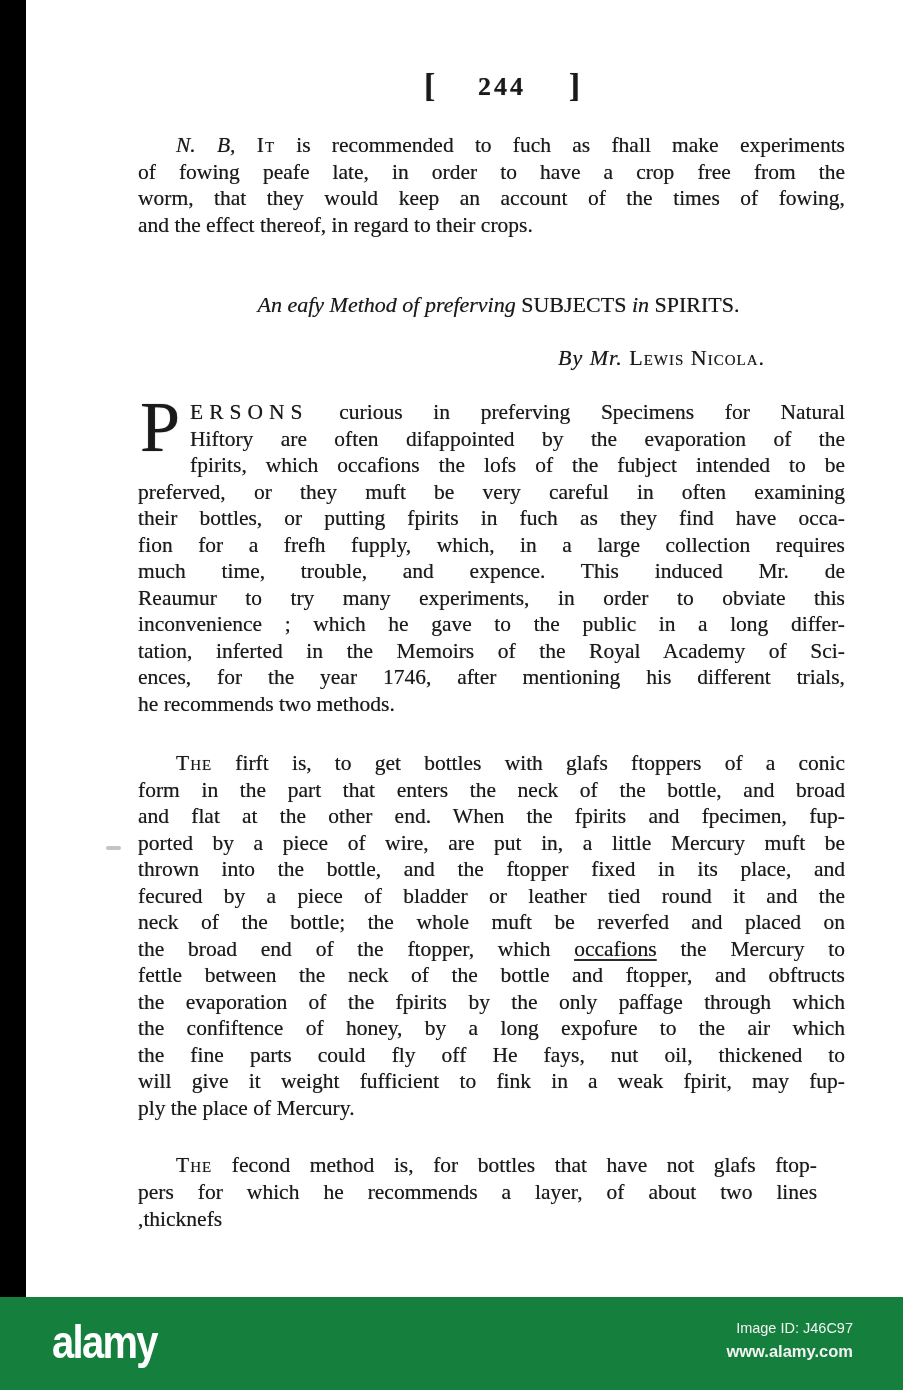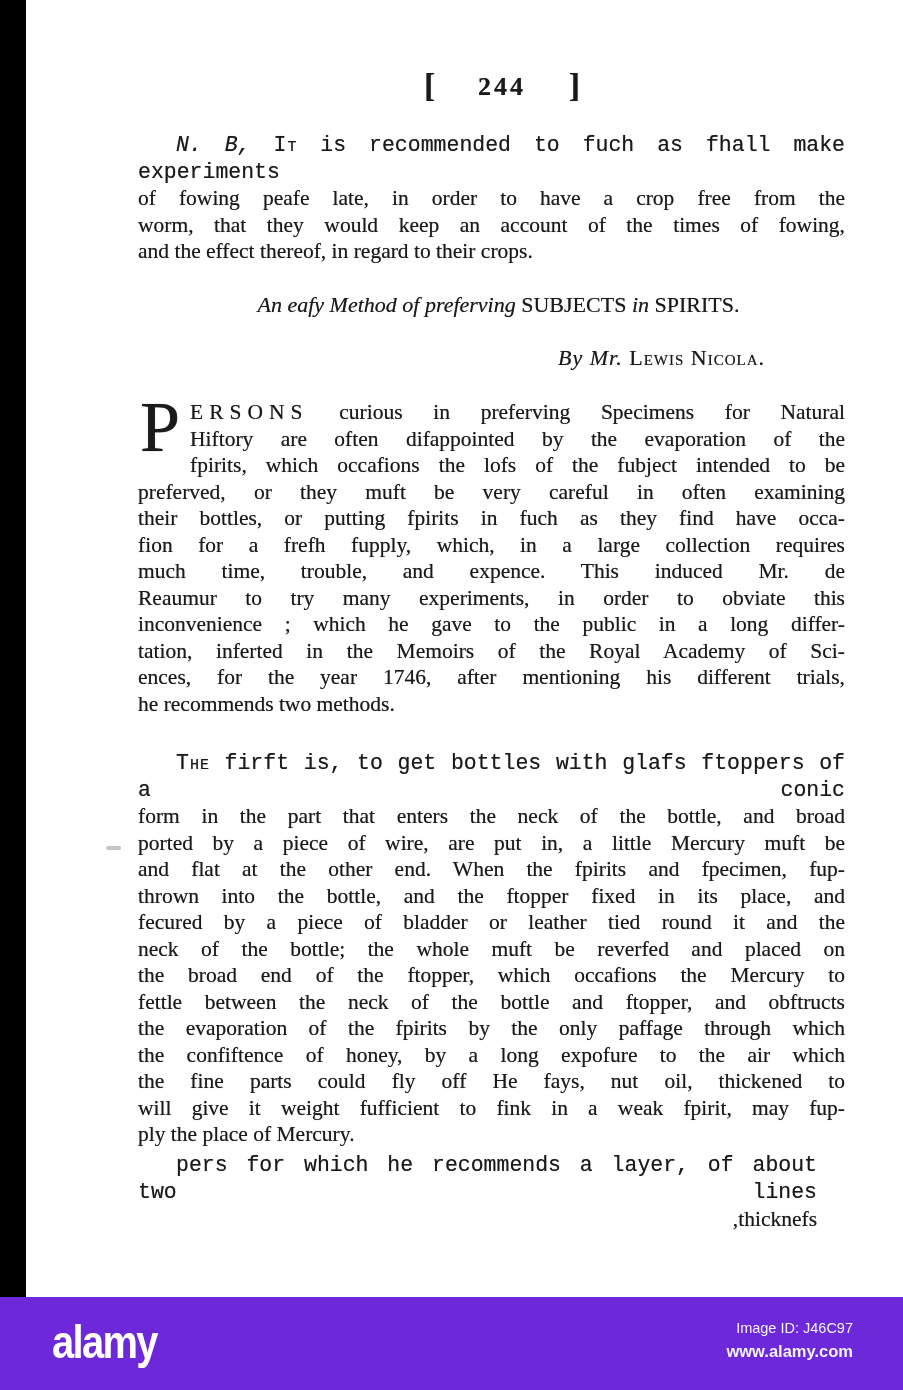--- a/index.html
+++ b/index.html
@@ -7,21 +7,21 @@
     width:903px;height:1390px;position:relative;overflow:hidden;
     background:#ffffff;
     font-family:"Liberation Serif", serif;
     color:#1a1a1a;
   }
   
   .left-bar{
     position:absolute;left:0;top:0;width:26px;height:1390px;background:#000;
   }
   .footer-bar{
-    position:absolute;left:0;top:1297px;width:903px;height:93px;background:#6d28d9;
+    position:absolute;left:0;top:1297px;width:903px;height:93px;background:#15803d;
   }
   .footer-logo{
     position:absolute;left:52px;top:17px;
     font-family:"Liberation Sans", sans-serif;
     font-weight:800;font-size:47px;line-height:56px;color:#fff;
     letter-spacing:-2px;transform:scaleX(0.85);transform-origin:left center;
   }
   .footer-meta{
     position:absolute;right:50px;top:20px;text-align:right;
     font-family:"Liberation Sans", sans-serif;color:#f2f2f2;
@@ -33,26 +33,26 @@
   .blk{position:absolute;left:138px;width:707px;}
   .tline{
     font-size:21.5px;line-height:26.5px;
     text-align:justify;text-align-last:justify;
     white-space:normal;
     text-shadow:0 0 0.7px rgba(20,20,20,0.6);
   }
   .tlast{text-align-last:left;}
   .para-second .tline{text-align-last:justify;}
   .para-second{width:679px;}
-  .indent-first .tline:first-child{text-indent:38px;font-family:Liberation Mono, monospace;}
+  .indent-first .tline:first-child{text-indent:38px;}
 
   .st-i{font-style:italic;}
   .st-sc{font-variant:small-caps;letter-spacing:1px;}
   .st-sp{letter-spacing:6px;margin-top:26px;}
-  .st-u{text-decoration-thickness:2px;text-underline-offset:3px;text-decoration-color:#2b2b2b;}
+  .st-u{text-decoration:underline;text-decoration-thickness:2px;text-underline-offset:3px;text-decoration-color:#2b2b2b;}
 
   .page-number{
     position:absolute;left:424px;top:68px;width:156px;
     display:flex;justify-content:space-between;align-items:flex-start;
     text-shadow:0 0 0.7px rgba(20,20,20,0.6);
   }
   .page-number .bracket{font-size:34px;line-height:36px;font-weight:600;}
   .page-number .num{font-size:26px;line-height:38px;font-weight:700;letter-spacing:3px;}
 
   .title-line{
@@ -69,21 +69,21 @@
   .byline-inner{display:inline-block;margin-right:80px;}
 
   .dropcap{
     float:left;
     font-size:72px;line-height:52px;height:54px;
     padding:2px 10px 0 2px;
     font-weight:500;
     text-shadow:0 0 1px rgba(20,20,20,0.7);
   }
   .catchword{
-    position:absolute;left:138px;top:1206px;width:679px;text-align:right;
+    position:absolute;left:138px;top:1206px;width:679px;
     font-size:21.5px;line-height:26.5px;
     text-shadow:0 0 0.7px rgba(20,20,20,0.6);
   }
   .stray-mark{
     position:absolute;left:106px;top:846px;width:15px;height:4px;
     background:#c4c4c4;border-radius:2px;
   }
 </style>
 </head>
 <body>
@@ -108,35 +108,36 @@
 </div>
 
 <div class="blk" style="top:399px;">
   <span class="dropcap">P</span>
   <span><div class="tline"><span class="st-sp">ERSONS</span><span> curious in preferving Specimens for Natural</span></div><div class="tline"><span>Hiftory are often difappointed by the evaporation of the</span></div><div class="tline"><span>fpirits, which occafions the lofs of the fubject intended to be</span></div><div class="tline"><span>preferved, or they muft be very careful in often examining</span></div><div class="tline"><span>their bottles, or putting fpirits in fuch as they find have occa-</span></div><div class="tline"><span>fion for a frefh fupply, which, in a large collection requires</span></div><div class="tline"><span>much time, trouble, and expence.  This induced Mr. de</span></div><div class="tline"><span>Reaumur to try many experiments, in order to obviate this</span></div><div class="tline"><span>inconvenience ; which he gave to the public in a long differ-</span></div><div class="tline"><span>tation, inferted in the Memoirs of the Royal Academy of Sci-</span></div><div class="tline"><span>ences, for the year 1746, after mentioning his different trials,</span></div><div class="tline tlast"><span>he recommends two methods.</span></div></span>
 </div>
 
 <div class="blk indent-first" style="top:750px;">
     <div class="tline"><span class="st-sc">The</span><span> firft is, to get bottles with glafs ftoppers of a conic</span></div>
     <div class="tline"><span>form in the part that enters the neck of the bottle, and broad</span></div>
+    <div class="tline"><span>and flat at the other end.  When the fpirits and fpecimen, fup-</span></div>
     <div class="tline"><span>ported by a piece of wire, are put in, a little Mercury muft be</span></div>
-    <div class="tline"><span>and flat at the other end.  When the fpirits and fpecimen, fup-</span></div>
     <div class="tline"><span>thrown into the bottle, and the ftopper fixed in its place, and</span></div>
     <div class="tline"><span>fecured by a piece of bladder or leather tied round it and the</span></div>
     <div class="tline"><span>neck of the bottle; the whole muft be reverfed and placed on</span></div>
     <div class="tline"><span>the broad end of the ftopper, which </span><span class="st-u">occafions</span><span> the Mercury to</span></div>
     <div class="tline"><span>fettle between the neck of the bottle and ftopper, and obftructs</span></div>
     <div class="tline"><span>the evaporation of the fpirits by the only paffage through which</span></div>
     <div class="tline"><span>the confiftence of honey, by a long expofure to the air which</span></div>
     <div class="tline"><span>the fine parts could fly off  He fays, nut oil, thickened to</span></div>
     <div class="tline"><span>will give it weight fufficient to fink in a weak fpirit, may fup-</span></div>
     <div class="tline tlast"><span>ply the place of Mercury.</span></div>
   </div>
 
 <div class="blk indent-first para-second" style="top:1152px;">
+    <div class="tline"><span class="st-sc">The</span><span> fecond method is, for bottles that have not glafs ftop-</span></div>
     <div class="tline tlast"><span>pers for which he recommends a layer, of about two lines</span></div>
   </div>
 
 <div class="catchword">,thicknefs</div>
 
 <div class="stray-mark"></div>
 
 <div class="left-bar"></div>
 <div class="footer-bar">
   <div class="footer-logo">alamy</div>

